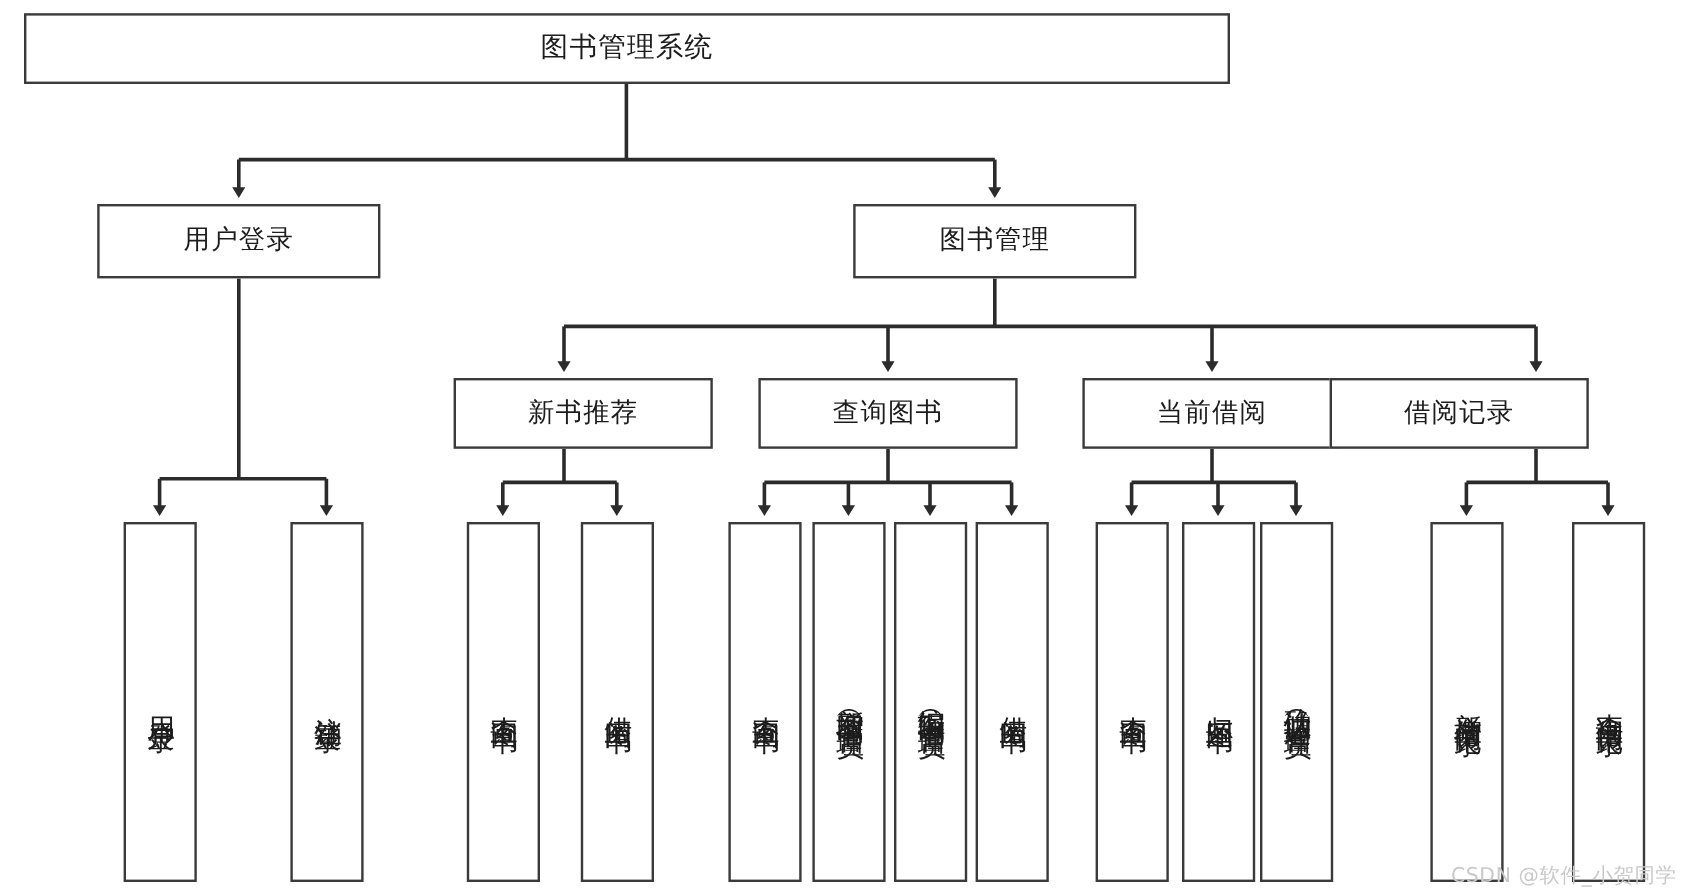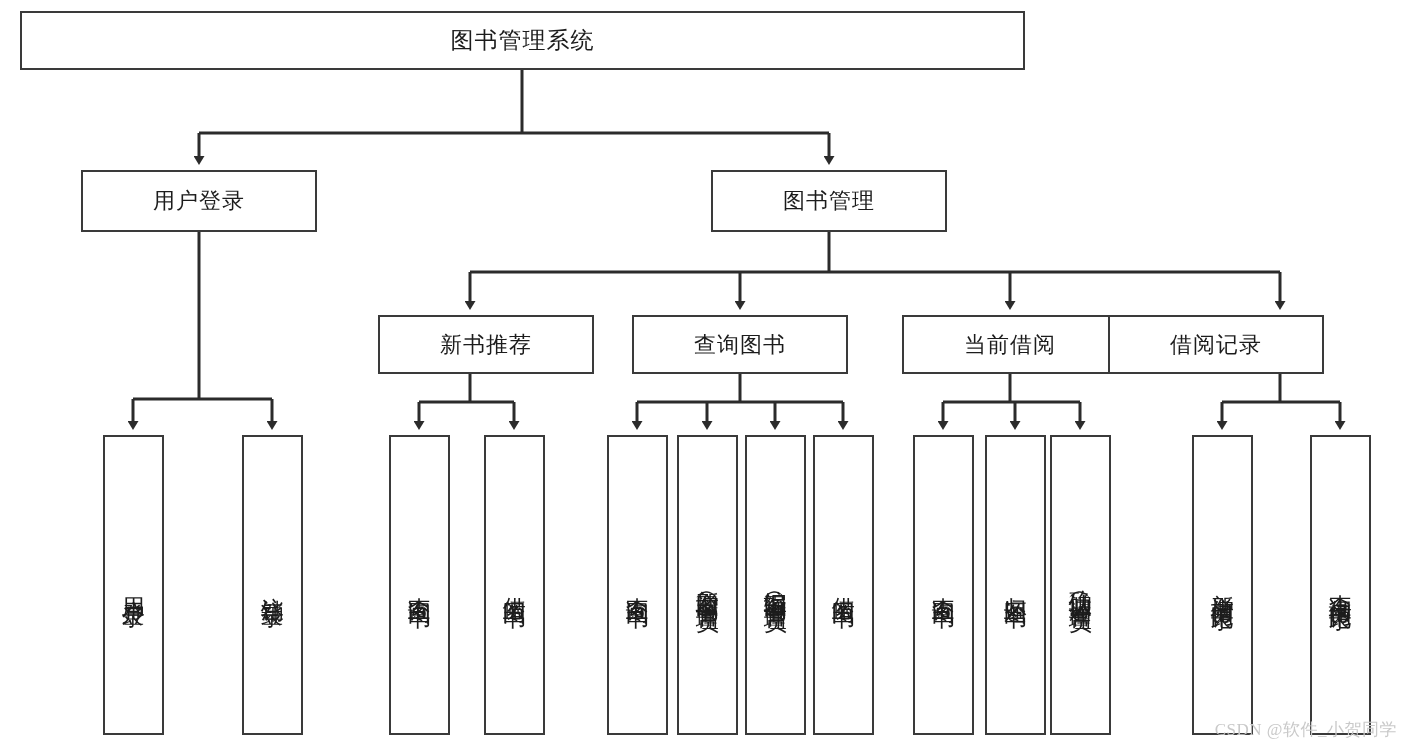--- a/index.html
+++ b/index.html
@@ -57,21 +57,20 @@
     max-height: 270px;
   }
   #watermark {
     position: absolute;
     right: 8px;
     bottom: 6px;
     font-size: 17px;
     color: #c9c9c9;
     letter-spacing: 0.5px;
     white-space: nowrap;
-    font-family: Liberation Serif, serif;
   }
 </style>
 </head>
 <body>
 
 <div id="canvas">
 
   <svg class="edges" viewBox="0 0 1405 747" xmlns="http://www.w3.org/2000/svg">
     <defs>
       <marker id="arrow" markerWidth="9" markerHeight="11" refX="1" refY="5.5" orient="auto" markerUnits="userSpaceOnUse">

